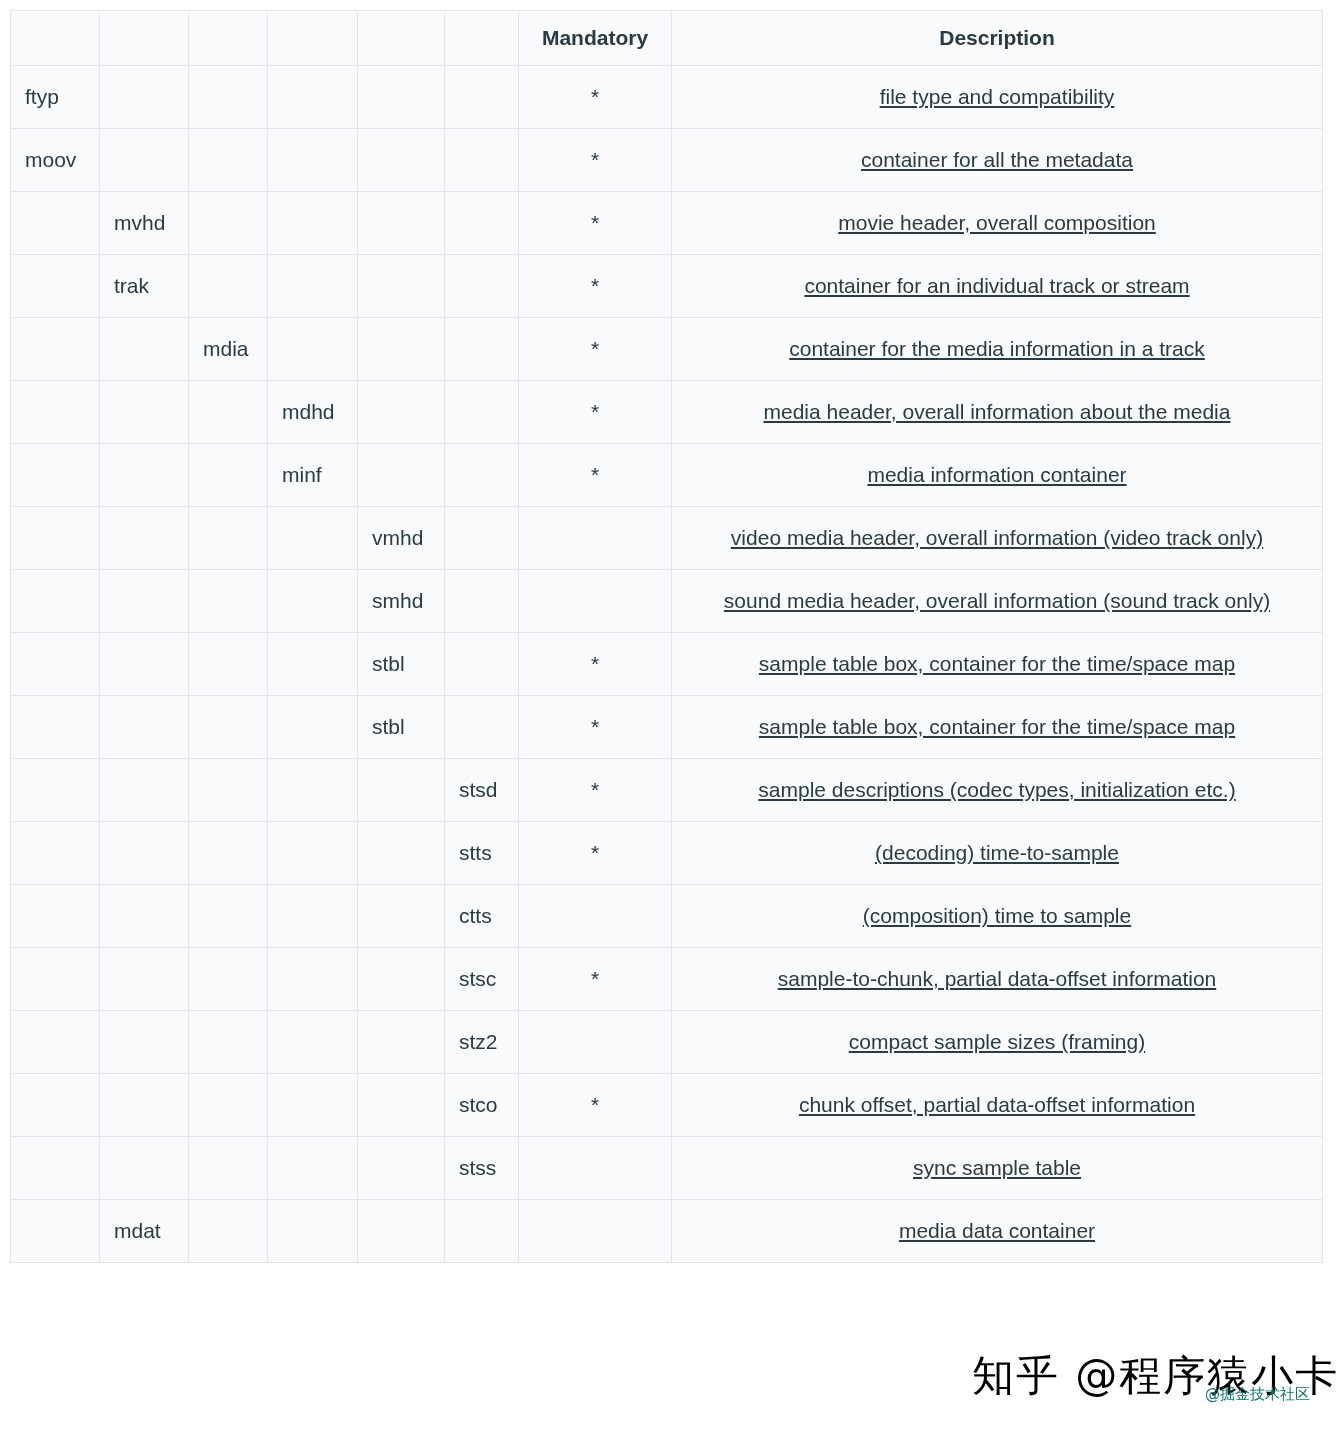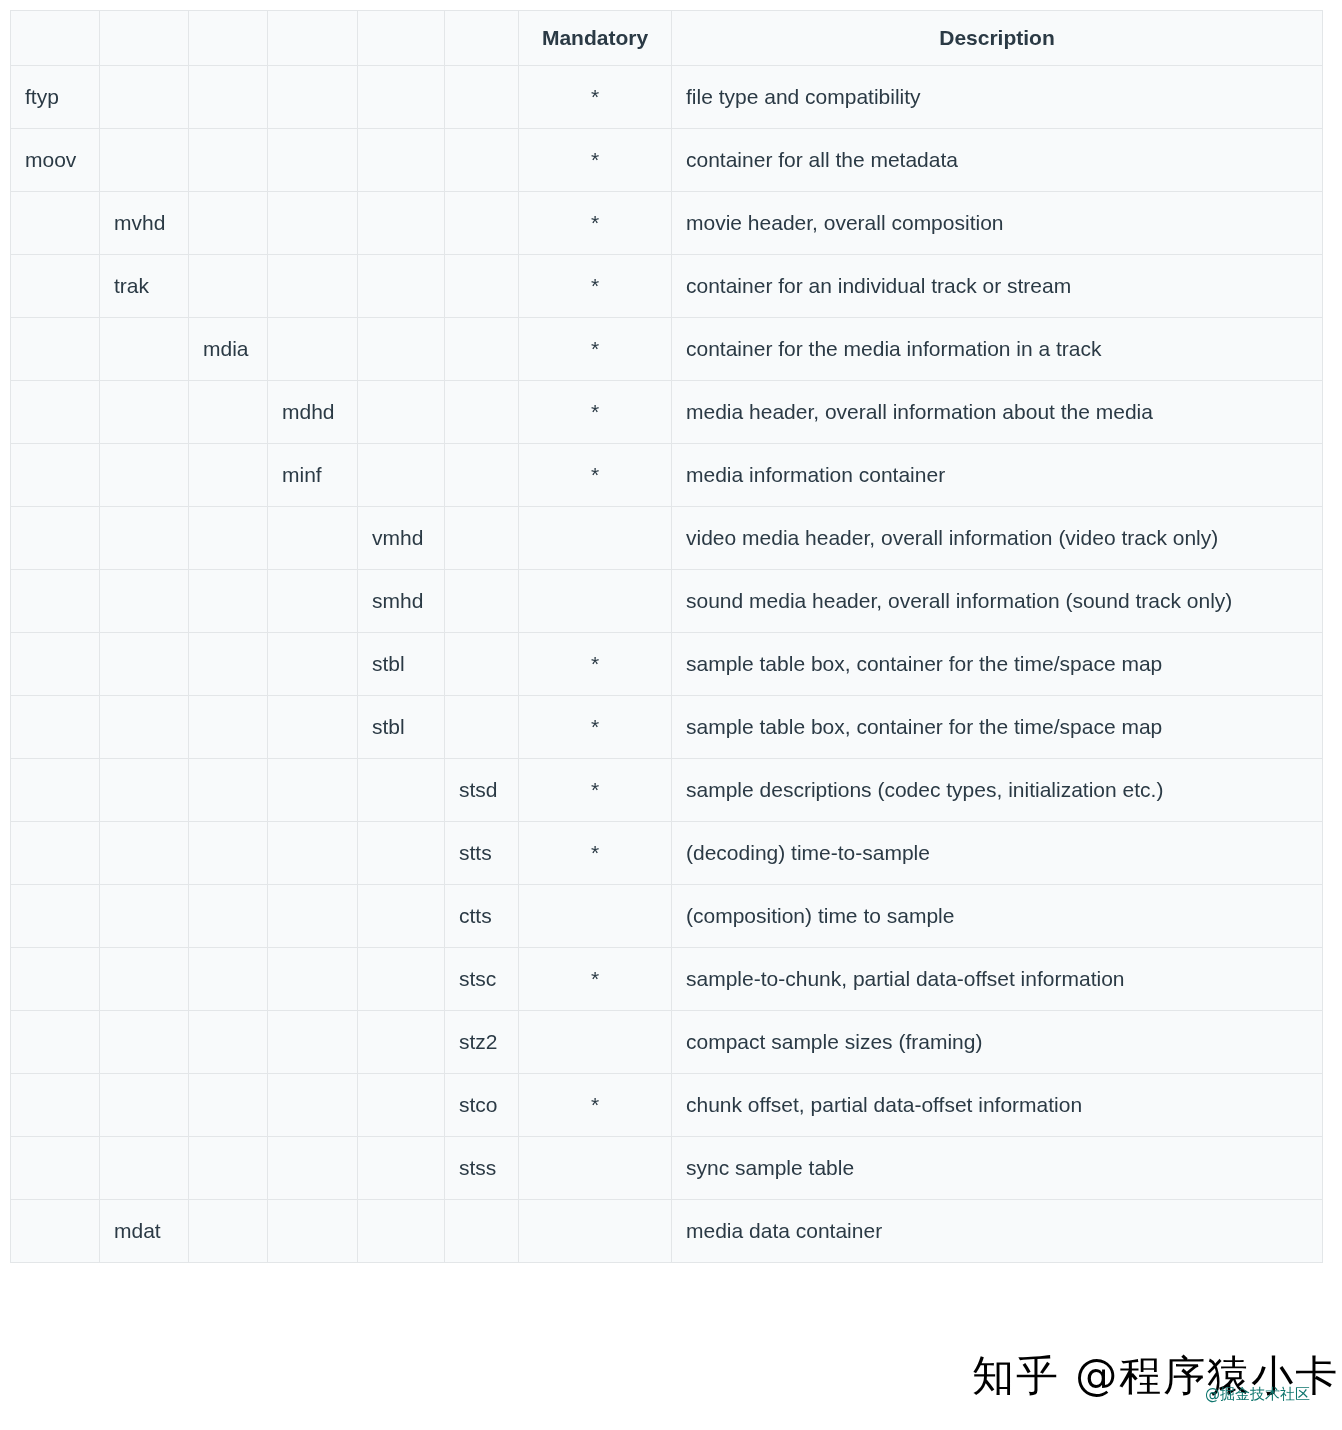--- a/index.html
+++ b/index.html
@@ -62,21 +62,22 @@
     white-space: nowrap;
   }
 
   td.mandatory-cell {
     text-align: center;
     font-size: 19px;
     color: #2b3a45;
   }
 
   td.desc-cell {
-    text-align: left;
+    text-align: center;
+    text-decoration: underline;
   }
 
   
   #watermark-main {
     position: absolute;
     left: 972px;
     top: 1348px;
     font-size: 42px;
     color: #000000;
     letter-spacing: 2px;

